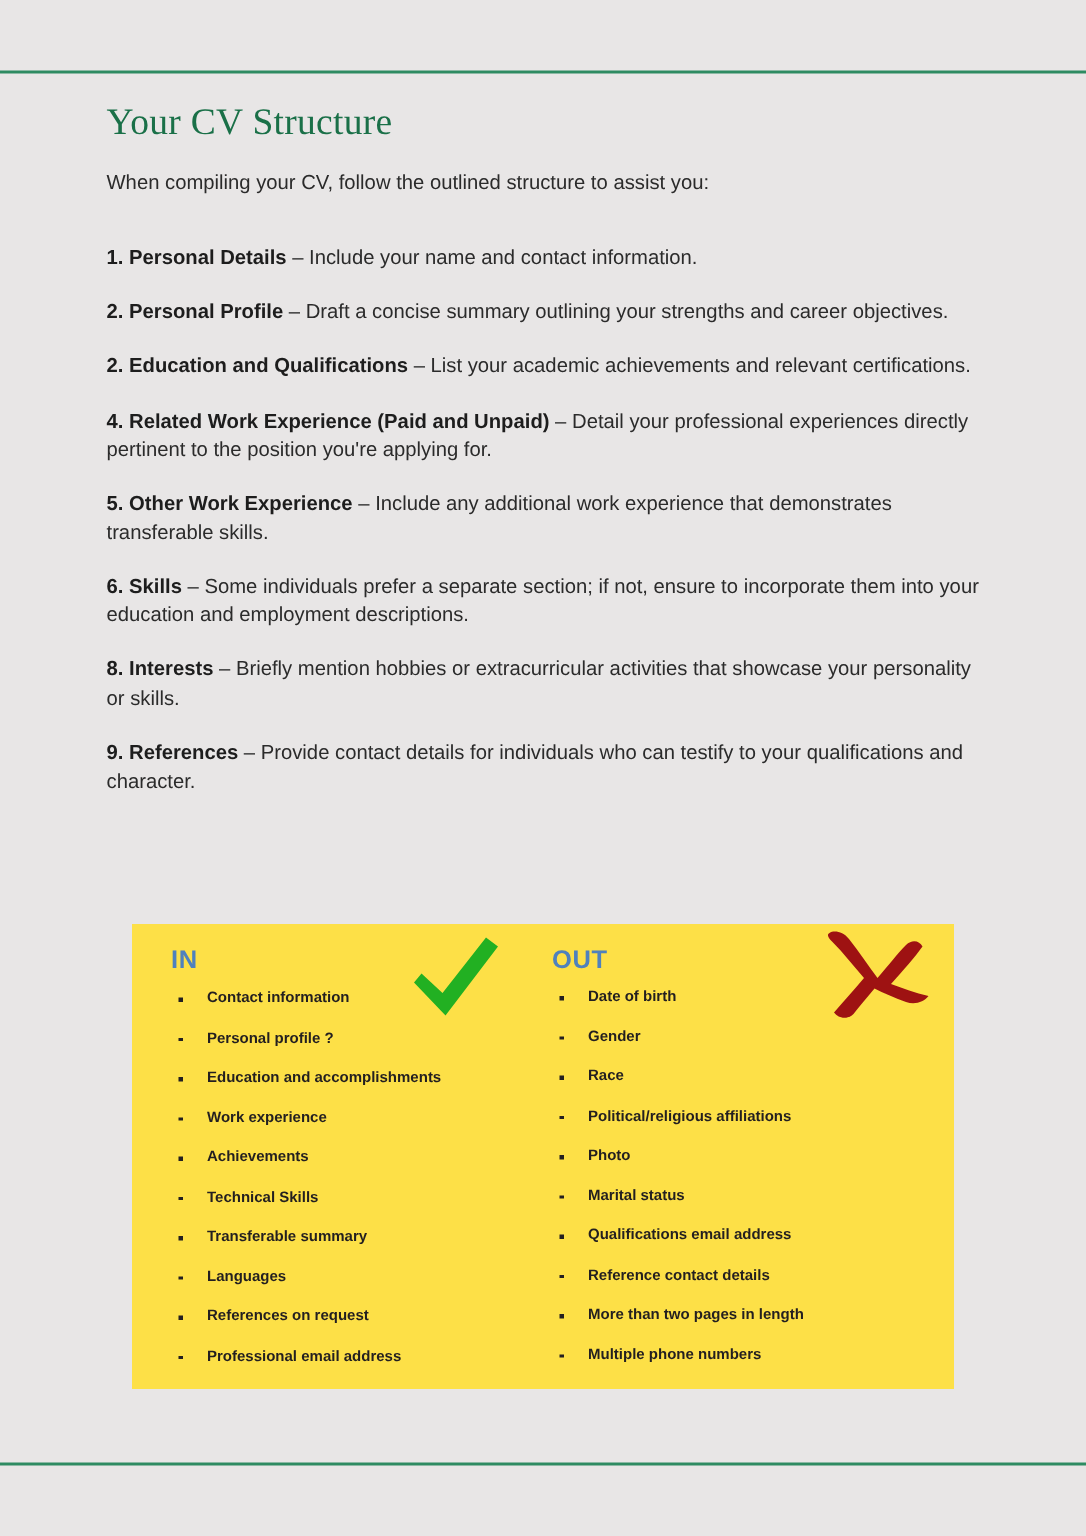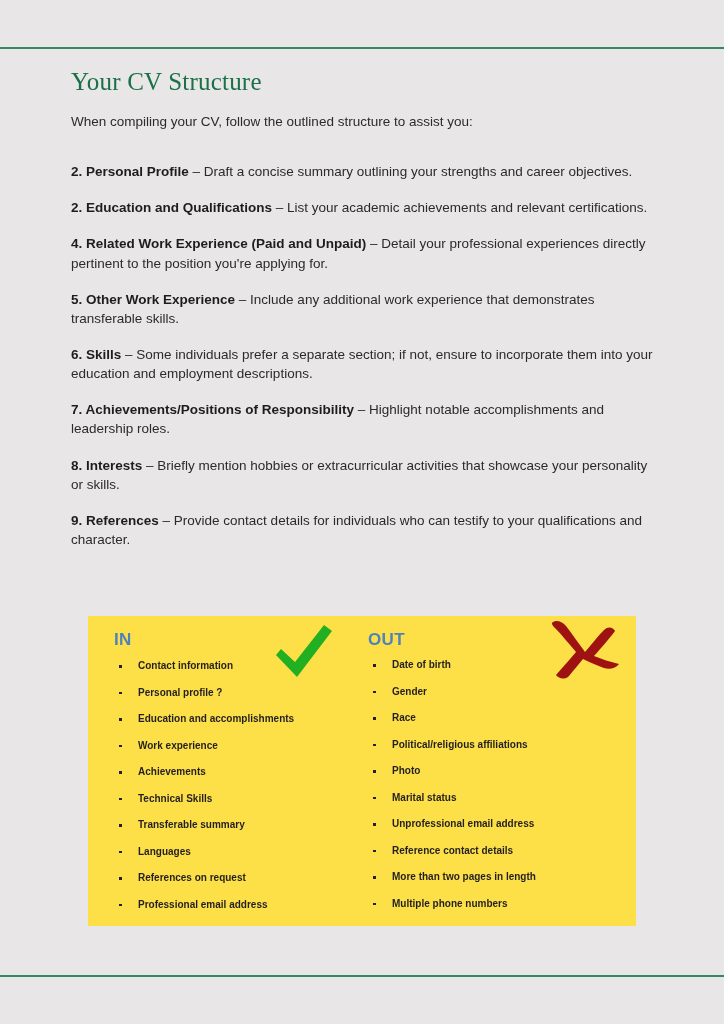--- a/index.html
+++ b/index.html
@@ -152,20 +152,23 @@
 <div class="page">
 
   <div class="rule top"></div>
 
   <div class="content">
 
     <h1 class="page-title">Your CV Structure</h1>
 
     <p class="intro">When compiling your CV, follow the outlined structure to assist you:</p>
 
+    <p class="struct-item">
+      <span class="lbl">1. Personal Details</span><span class="dsc"> – Include your name and contact information.</span>
+    </p>
 
     <p class="struct-item">
       <span class="lbl">2. Personal Profile</span><span class="dsc"> – Draft a concise summary outlining your strengths and career objectives.</span>
     </p>
 
     <p class="struct-item">
       <span class="lbl">2. Education and Qualifications</span><span class="dsc"> – List your academic achievements and relevant certifications.</span>
     </p>
 
     <p class="struct-item">
@@ -173,23 +176,20 @@
     </p>
 
     <p class="struct-item">
       <span class="lbl">5. Other Work Experience</span><span class="dsc"> – Include any additional work experience that demonstrates transferable skills.</span>
     </p>
 
     <p class="struct-item">
       <span class="lbl">6. Skills</span><span class="dsc"> – Some individuals prefer a separate section; if not, ensure to incorporate them into your education and employment descriptions.</span>
     </p>
 
-    <p class="struct-item">
-      <span class="lbl">7. Achievements/Positions of Responsibility</span><span class="dsc"> – Highlight notable accomplishments and leadership roles.</span>
-    </p>
 
     <p class="struct-item">
       <span class="lbl">8. Interests</span><span class="dsc"> – Briefly mention hobbies or extracurricular activities that showcase your personality or skills.</span>
     </p>
 
     <p class="struct-item">
       <span class="lbl">9. References</span><span class="dsc"> – Provide contact details for individuals who can testify to your qualifications and character.</span>
     </p>
 
   </div>
@@ -215,21 +215,21 @@
 
       <div class="col col-out">
         <div class="col-heading">OUT</div>
         <ul class="ck-list">
           <li>Date of birth</li>
           <li>Gender</li>
           <li>Race</li>
           <li>Political/religious affiliations</li>
           <li>Photo</li>
           <li>Marital status</li>
-          <li>Unprofessional email address</li>
+          <li>Qualifications email address</li>
           <li>Reference contact details</li>
           <li>More than two pages in length</li>
           <li>Multiple phone numbers</li>
         </ul>
       </div>
 
       <svg class="check-mark" viewBox="0 0 62 60">
         <path d="M3 33 L8 27 L22 40 L51 3 L59 9 L24 55 Z" fill="#22b022"></path>
       </svg>
 

